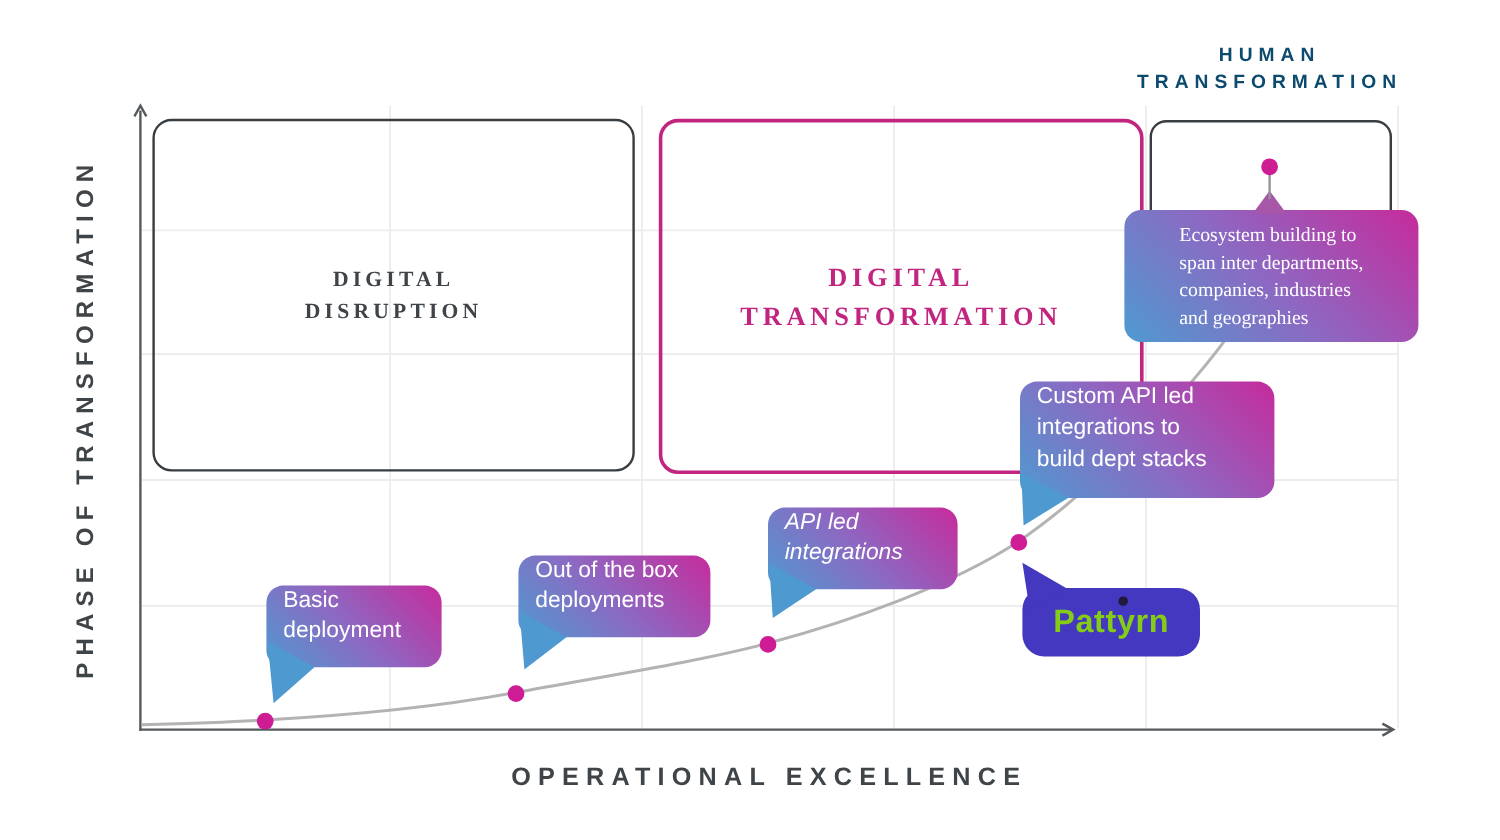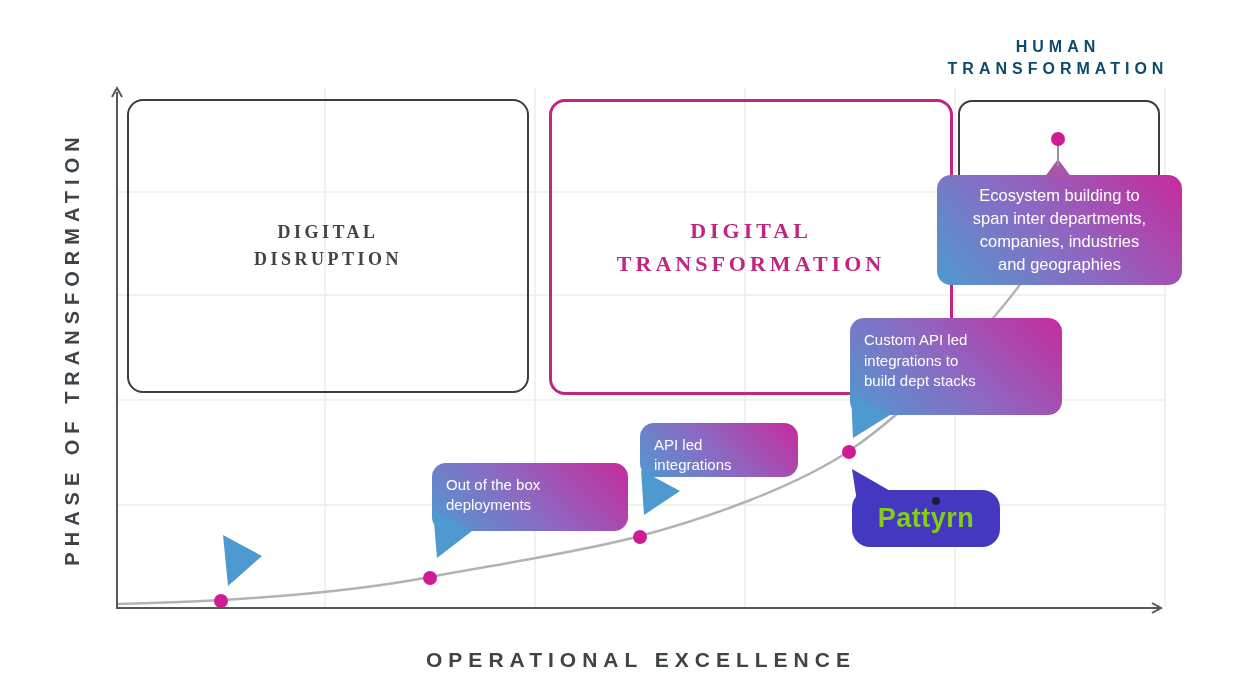--- a/index.html
+++ b/index.html
@@ -15,51 +15,50 @@
   .y-label{
     position:absolute;left:-178px;top:337px;width:500px;text-align:center;
     transform:rotate(-90deg);transform-origin:center;
     font-size:20px;font-weight:700;letter-spacing:6px;color:#3f4448;z-index:1;
     white-space:pre-line;
   }
   .x-label{
     position:absolute;left:117px;top:636px;width:1048px;text-align:center;
     font-size:21px;font-weight:700;letter-spacing:6px;color:#3f4448;z-index:1;
     white-space:pre-line;
-    margin-top:12px;
   }
   .ht-title{
     position:absolute;left:928px;top:36px;width:260px;text-align:center;
     font-size:16px;font-weight:700;letter-spacing:5px;color:#0c4a6e;line-height:1.35;
     white-space:pre-line;z-index:1;
   }
 
   
   .zone{position:absolute;border-radius:16px;display:flex;align-items:center;justify-content:center;z-index:1;}
   .zone-label{text-align:center;white-space:pre-line;font-weight:700;line-height:1.5;font-family:Liberation Serif, serif;}
   .zone-dd{left:127px;top:99px;width:398px;height:290px;border:2px solid #383d41;}
   .zone-dd .zone-label{font-size:18px;letter-spacing:3.5px;color:#3f4448;}
   .zone-dt{left:549px;top:99px;width:398px;height:290px;border:3px solid #c22580;}
   .zone-dt .zone-label{font-size:22px;letter-spacing:4px;color:#c22580;}
   .zone-ht{left:958px;top:100px;width:198px;height:158px;border:2px solid #383d41;border-radius:14px;}
 
   
   .bubble{
     position:absolute;z-index:2;border-radius:14px;color:#ffffff;
     background:linear-gradient(45deg,#4e9ad0 0%,#8d68c2 48%,#c62b9c 100%);
-    font-size:15px;line-height:1.32;padding:12px 14px;white-space:pre-line;
+    font-size:19px;line-height:1.32;padding:0 14px;white-space:pre-line;
     box-sizing:border-box;
   }
   .b1{left:222px;top:488px;width:146px;height:68px;}
-  .b2{left:432px;top:463px;width:196px;height:68px;}
-  .b3{left:640px;top:423px;width:158px;height:54px;}
+  .b2{left:432px;top:463px;width:160px;height:68px;}
+  .b3{left:640px;top:423px;width:158px;height:68px;font-style:italic;}
   .b4{left:850px;top:318px;width:212px;height:97px;line-height:1.38;}
-  .b5{left:937px;top:175px;width:245px;height:110px;text-align:center;
+  .b5{left:937px;top:175px;width:245px;height:110px;text-align:left;
       font-size:16.5px;line-height:1.4;display:flex;align-items:center;justify-content:center;
-      padding:6px 8px;}
+      padding:6px 8px;font-family:Liberation Serif, serif;}
 
   
   .brand{
     position:absolute;left:852px;top:490px;width:148px;height:57px;z-index:2;
     background:#4338bf;border-radius:18px;display:flex;align-items:center;justify-content:center;
   }
   .brand-text{color:#84cc16;font-size:27px;font-weight:700;letter-spacing:0.5px;}
 </style>
 </head>
 <body>
@@ -97,20 +96,22 @@
 DISRUPTION</div>
   </div>
   <div class="zone zone-dt">
     <div class="zone-label">DIGITAL
 TRANSFORMATION</div>
   </div>
   <div class="zone zone-ht"></div>
   <div class="ht-title">HUMAN
 TRANSFORMATION</div>
 
+  <div class="bubble b1">Basic
+deployment</div>
   <div class="bubble b2">Out of the box
 deployments</div>
   <div class="bubble b3">API led
 integrations</div>
   <div class="bubble b4">Custom API led
 integrations to
 build dept stacks</div>
   <div class="bubble b5">
     <span style="white-space:pre-line;">Ecosystem building to
 span inter departments,

